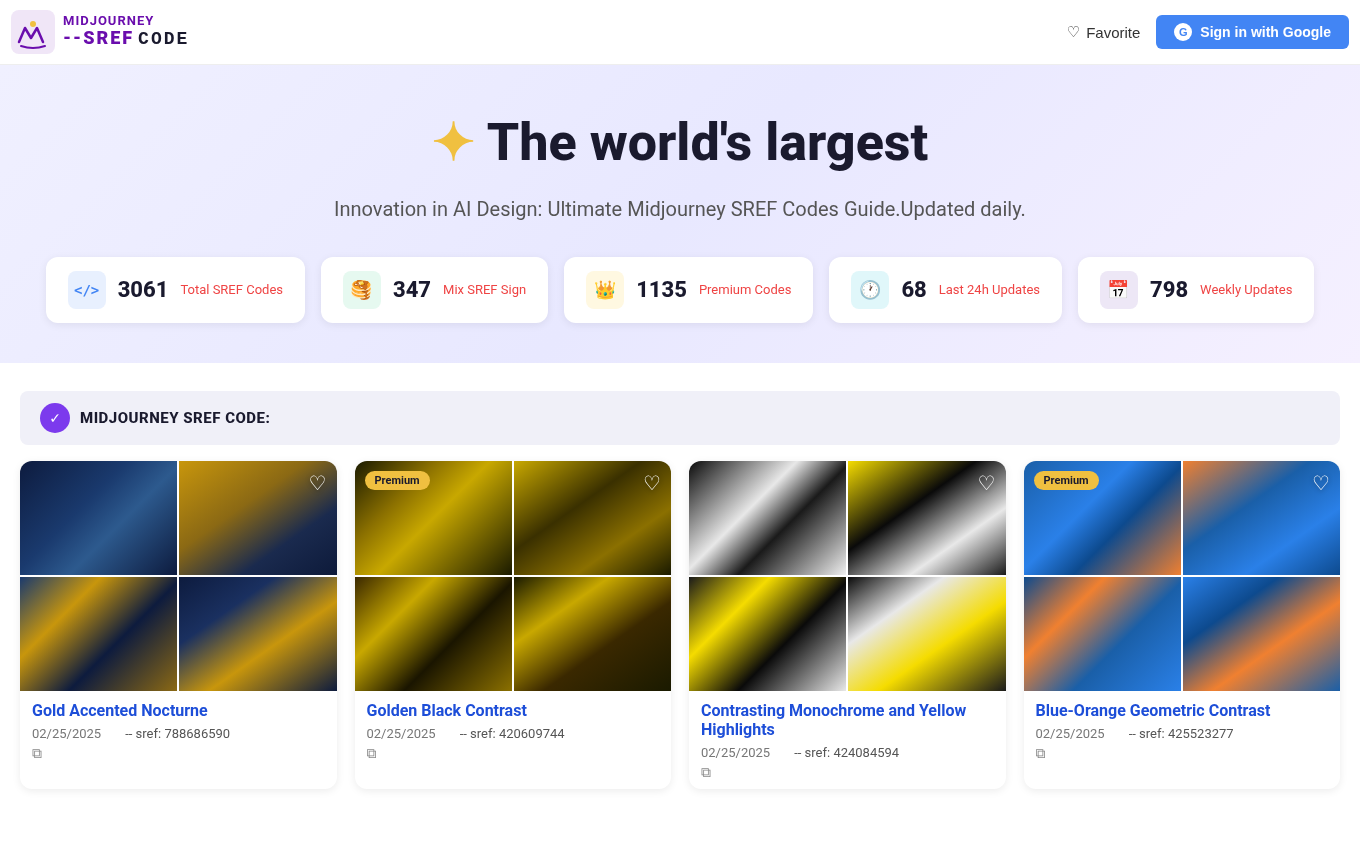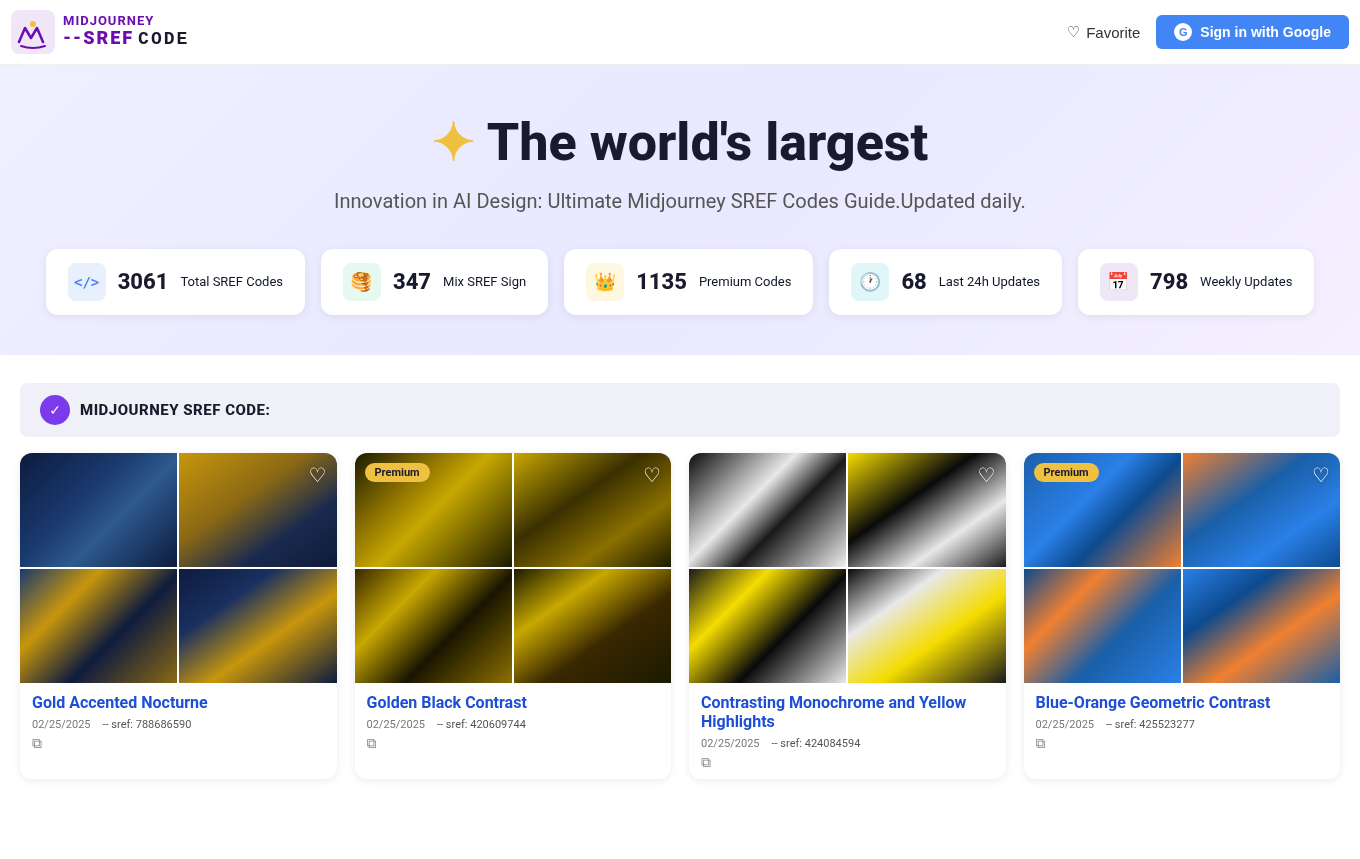--- a/index.html
+++ b/index.html
@@ -92,21 +92,21 @@
     .hero {
       background: linear-gradient(135deg, #f0f0ff 0%, #e8e8ff 50%, #f5f0ff 100%);
       padding: 48px 24px 40px;
       text-align: center;
     }
     .hero-title {
       font-size: 52px;
       font-weight: 800;
       color: #1a1a2e;
       line-height: 1.15;
-      margin-bottom: 16px;
+      margin-bottom: 24px;
     }
     .hero-sparkle {
       color: #f0c040;
     }
     .hero-subtitle {
       font-size: 20px;
       color: #555;
       margin-bottom: 36px;
     }
     .stats-row {
@@ -140,21 +140,21 @@
     .stat-icon-teal { background: #e0f7fa; }
     .stat-icon-purple { background: #ede7f6; }
     .stat-number {
       font-size: 22px;
       font-weight: 800;
       color: #1a1a2e;
       text-align: center;
     }
     .stat-label {
       font-size: 13px;
-      color: #0f172a;
+      color: #ef4444;
       margin-left: 0;
     }
 
     
     .section-header {
       display: flex;
       align-items: center;
       gap: 10px;
       background: #f0f0f8;
       padding: 12px 20px;
@@ -223,25 +223,25 @@
     .card-body {
       padding: 10px 12px 8px;
     }
     .card-title {
       font-size: 16px;
       font-weight: 700;
       color: #1d4ed8;
       margin-bottom: 6px;
     }
     .card-meta {
-      font-size: 11px;
+      font-size: 13px;
       color: #777;
       display: flex;
       align-items: center;
-      gap: 12px;
+      gap: 24px;
     }
     .card-sref {
       color: #555;
     }
     .copy-icon {
       margin-top: 4px;
       cursor: pointer;
       color: #888;
       font-size: 14px;
       display: inline-block;

